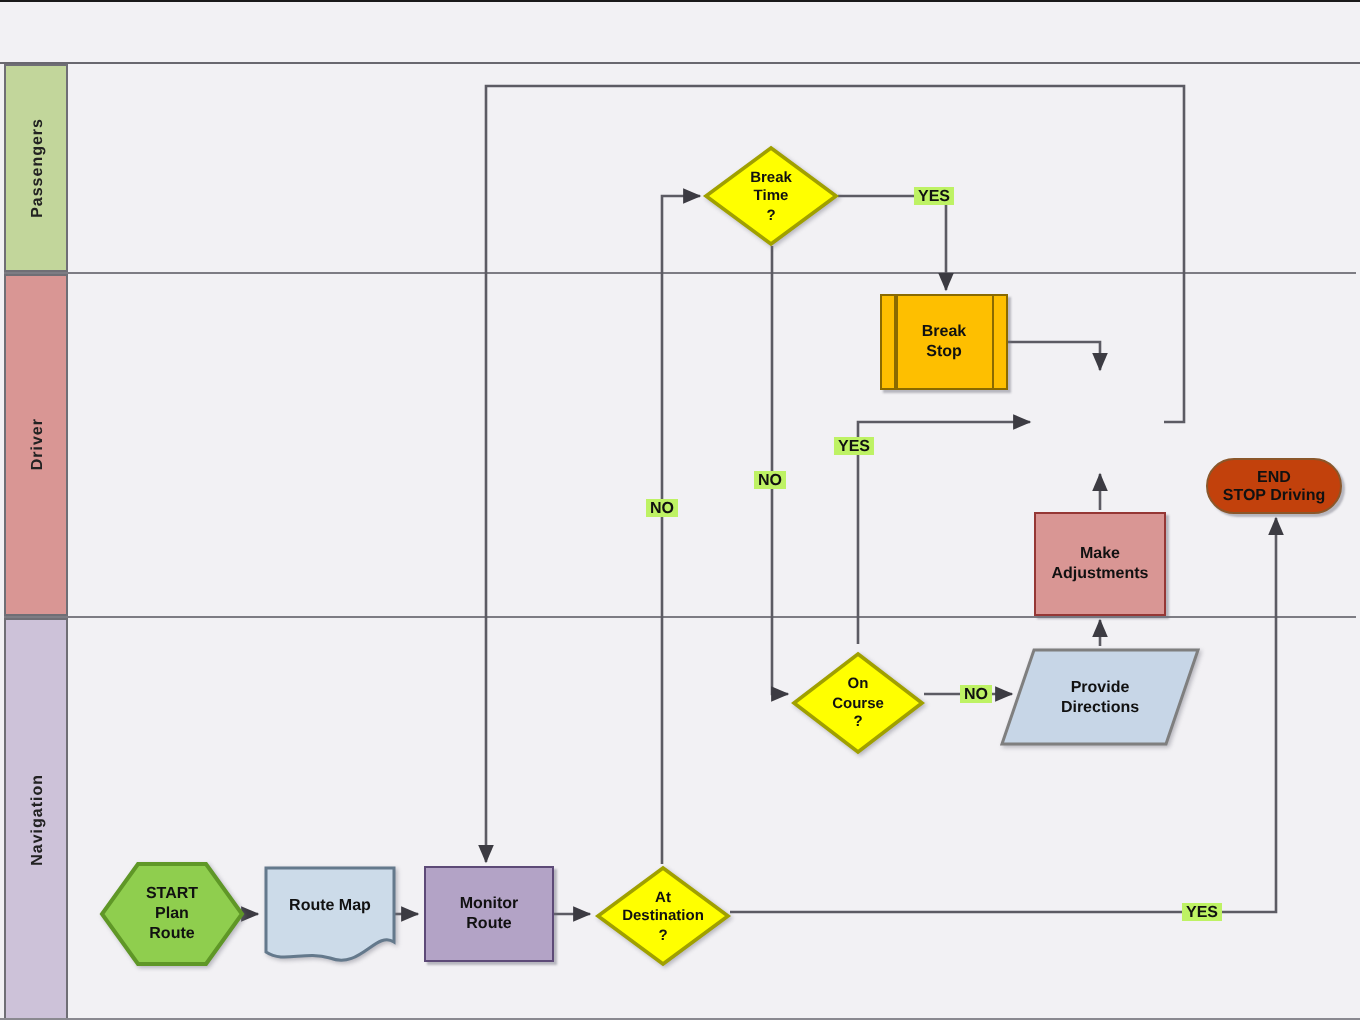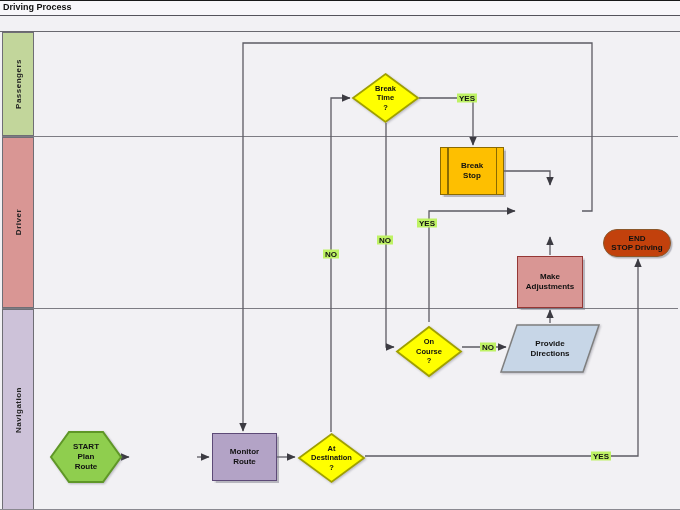--- a/index.html
+++ b/index.html
@@ -39,23 +39,20 @@
     box-shadow:1.5px 1.5px 1px rgba(110,110,125,.45);box-sizing:border-box;}
 
   .clabel{position:absolute;z-index:6;transform:translate(-50%,-50%);
     background:#bef264;padding:0 2px;font-size:8px;font-weight:bold;color:#111;}
 </style>
 </head>
 <body>
 
 <div class="canvas">
 
-  <div class="titlebar">
-    <span>Driving Process</span>
-  </div>
   <div class="headstrip"></div>
 
   <div class="lanes">
     <div class="lane p" style="height:104px;">
       <div class="lane-label">
         <span>Passengers</span>
       </div>
     </div>
     <div class="lane d" style="height:171px;">
       <div class="lane-label">
@@ -94,20 +91,26 @@
 
   <div class="shape" style="left:50px;top:430px;width:72px;height:52px;">
     <svg viewBox="0 0 72 52">
       <polygon points="19,1 53,1 71,26 53,51 19,51 1,26" fill="#8fce4e" stroke="#5f9727" stroke-width="2"></polygon>
     </svg>
     <span class="lbl">START
 Plan
 Route</span>
   </div>
 
+  <div class="shape" style="left:132px;top:432px;width:66px;height:48px;">
+    <svg viewBox="0 0 66 48">
+      <path d="M1,1 H65 V38 C56,32 48,52 33,46 C20,42 10,49 1,43 Z" fill="#ccdbe9" stroke="#64798c" stroke-width="1.5"></path>
+    </svg>
+    <span class="lbl" style="margin-bottom:8px;">Route Map</span>
+  </div>
 
   <div class="shape rect purple" style="left:212px;top:432px;width:65px;height:48px;">
     <span class="lbl">Monitor
 Route</span>
   </div>
 
   <div class="shape" style="left:298px;top:432px;width:67px;height:50px;">
     <svg viewBox="0 0 67 50">
       <polygon points="33.5,1 66,25 33.5,49 1,25" fill="#ffff00" stroke="#a0a000" stroke-width="1.8"></polygon>
     </svg>

